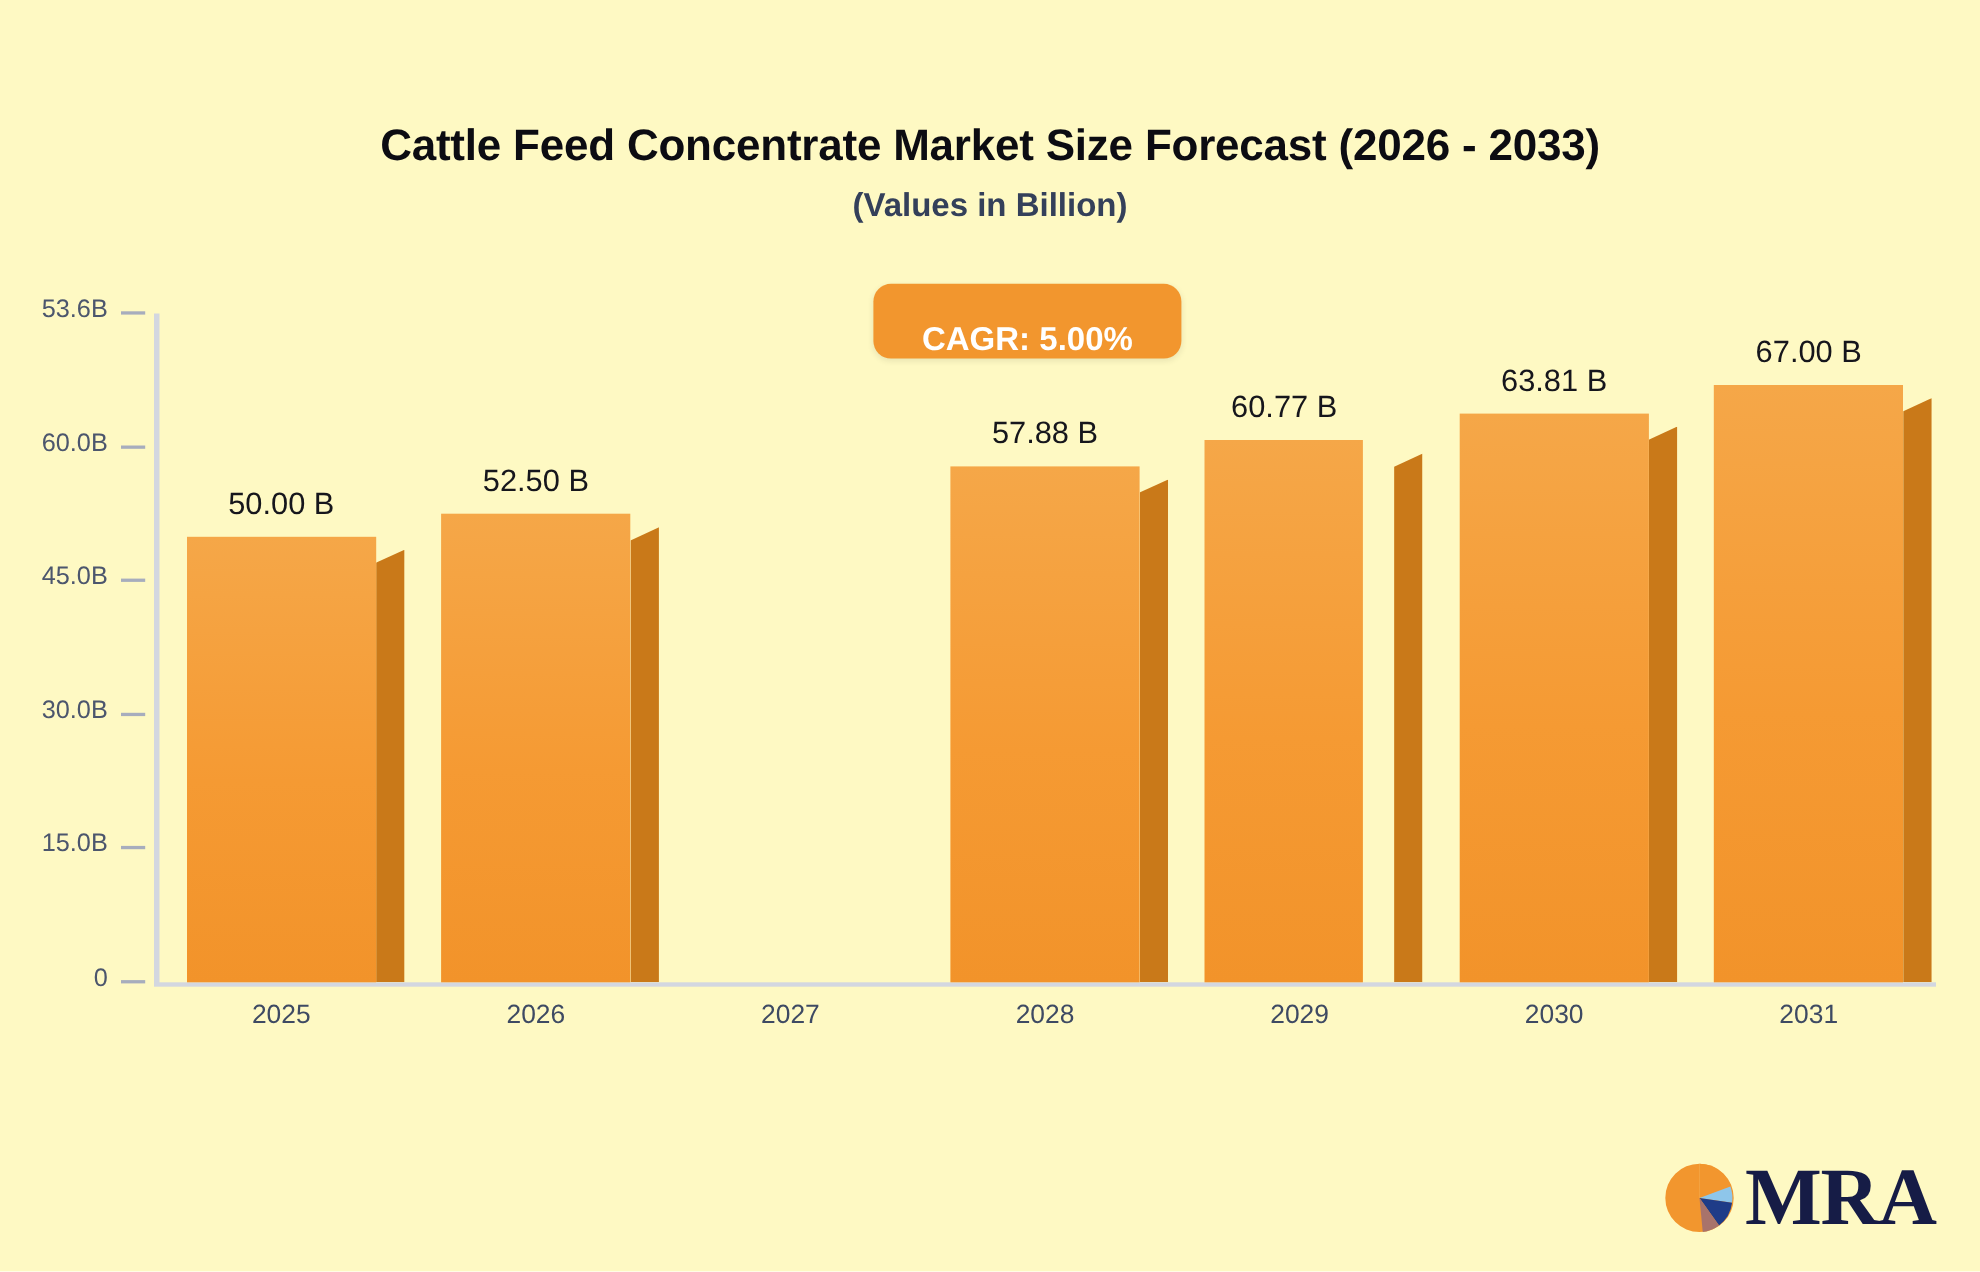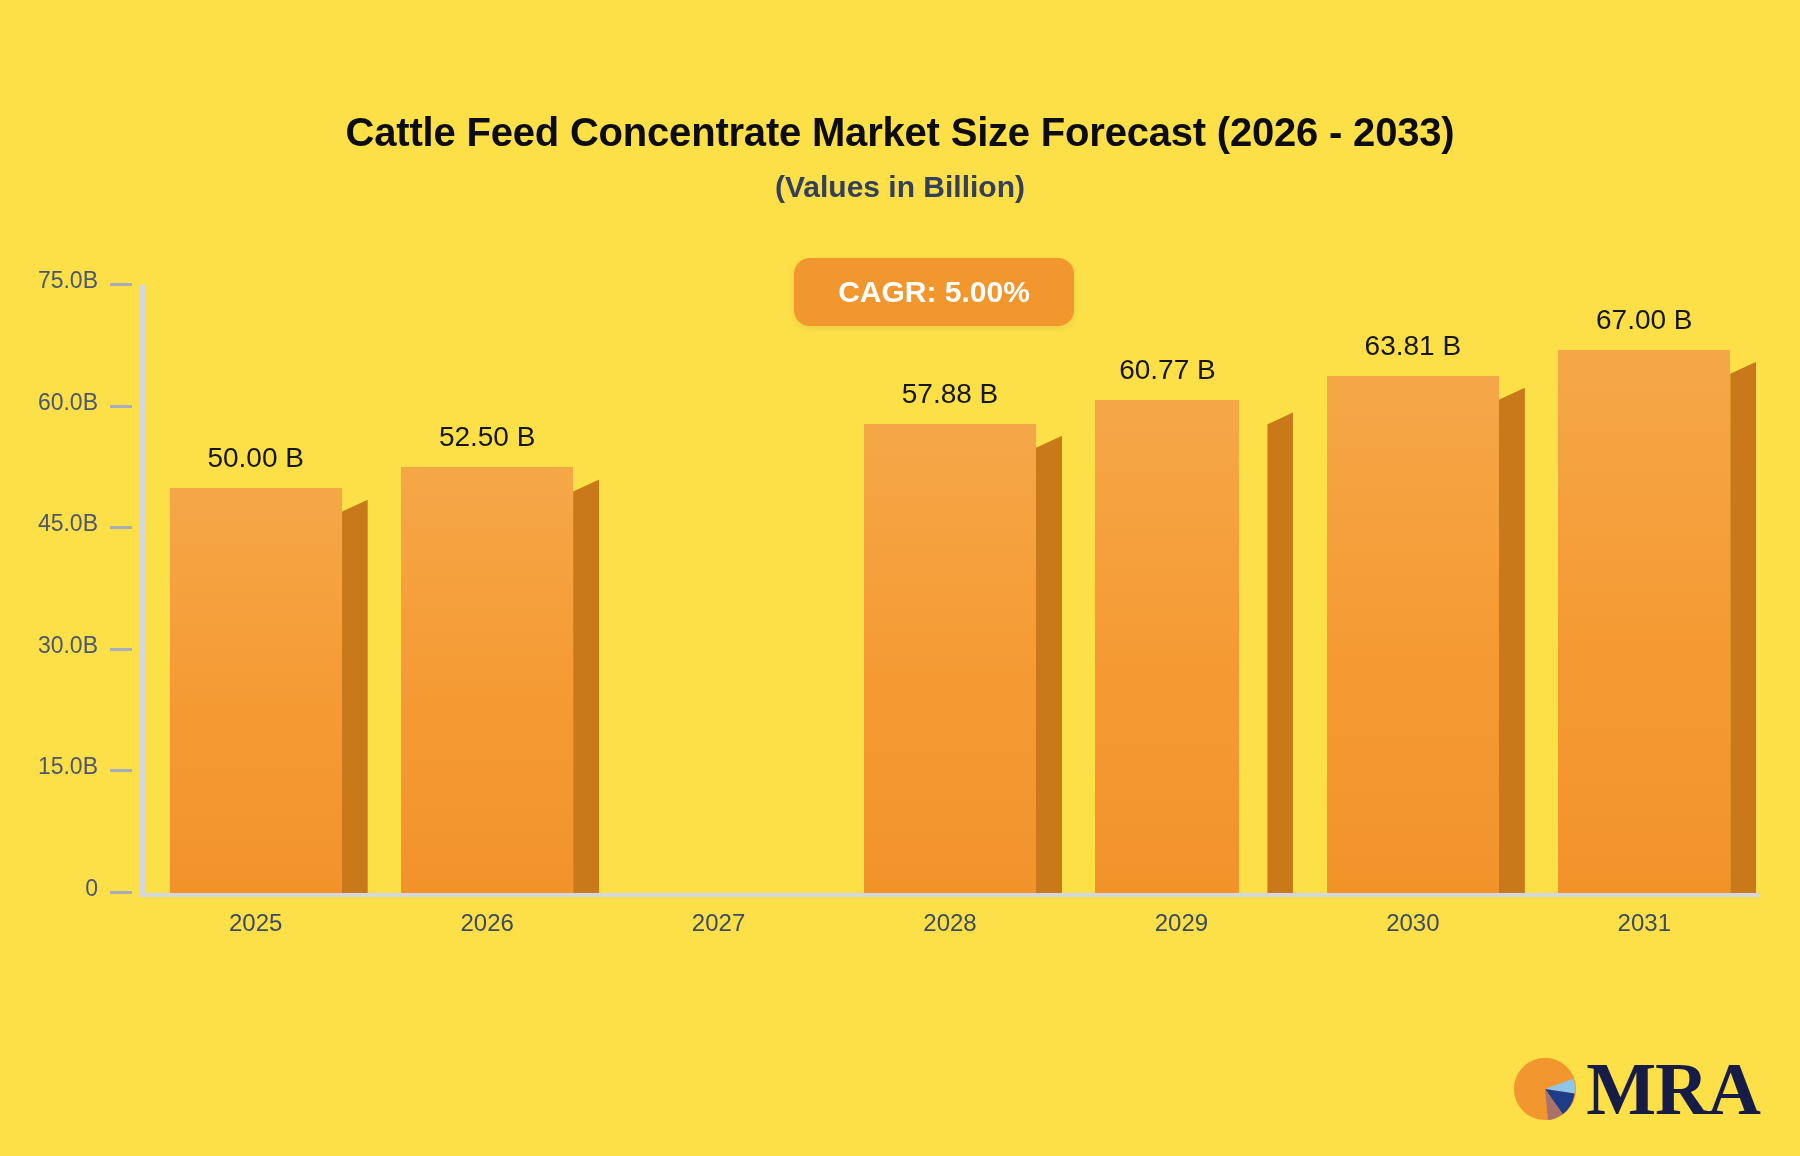--- a/index.html
+++ b/index.html
@@ -2,21 +2,21 @@
 <html><head>
 <meta charset="utf-8">
 <style>
   * { margin:0; padding:0; box-sizing:border-box; }
   html, body {
     width:1800px; height:1156px;
     background:#ffffff;
     font-family:"Liberation Sans", sans-serif;
     overflow:hidden;
   }
-  #root { position:relative; width:1800px; height:1156px; background:#fde047; }
+  #root { position:relative; width:1800px; height:1156px; background:#fef9c3; }
 
   
   .title {
     position:absolute; left:0; right:0; top:110px;
     text-align:center;
     font-size:40px; font-weight:bold; color:#0c0c12;
     letter-spacing:-0.2px;
   }
   .subtitle {
     position:absolute; left:0; right:0; top:170px;
@@ -24,21 +24,21 @@
     font-size:30px; font-weight:bold; color:#34405a;
   }
 
   
   .cagr-badge {
     position:absolute;
     left:794px; top:258px;
     width:280px; height:68px;
     background:#F2962E;
     border-radius:16px;
-    display:flex; align-items:center; justify-content:center;
+    display:flex; align-items:flex-end; justify-content:center;
     color:#ffffff; font-size:30px; font-weight:bold;
     box-shadow:0 2px 6px rgba(0,0,0,0.09);
   }
 
   
   .plot {
     position:absolute;
     left:140px; top:285px;
     width:1620px; height:610px;
   }
@@ -163,21 +163,21 @@
         </div>
         <div class="ytick-row" style="top: 243.2px;">
           <span class="ytick-label">45.0B</span>
           <span class="ytick-dash"></span>
         </div>
         <div class="ytick-row" style="top: 121.6px;">
           <span class="ytick-label">60.0B</span>
           <span class="ytick-dash"></span>
         </div>
         <div class="ytick-row" style="top: 0px;">
-          <span class="ytick-label">75.0B</span>
+          <span class="ytick-label">53.6B</span>
           <span class="ytick-dash"></span>
         </div>
       </div>
     <div id="xticks">
         <div class="xlabel" style="left: 115.714px;">2025</div>
         <div class="xlabel" style="left: 347.143px;">2026</div>
         <div class="xlabel" style="left: 578.571px;">2027</div>
         <div class="xlabel" style="left: 810px;">2028</div>
         <div class="xlabel" style="left: 1041.43px;">2029</div>
         <div class="xlabel" style="left: 1272.86px;">2030</div>

